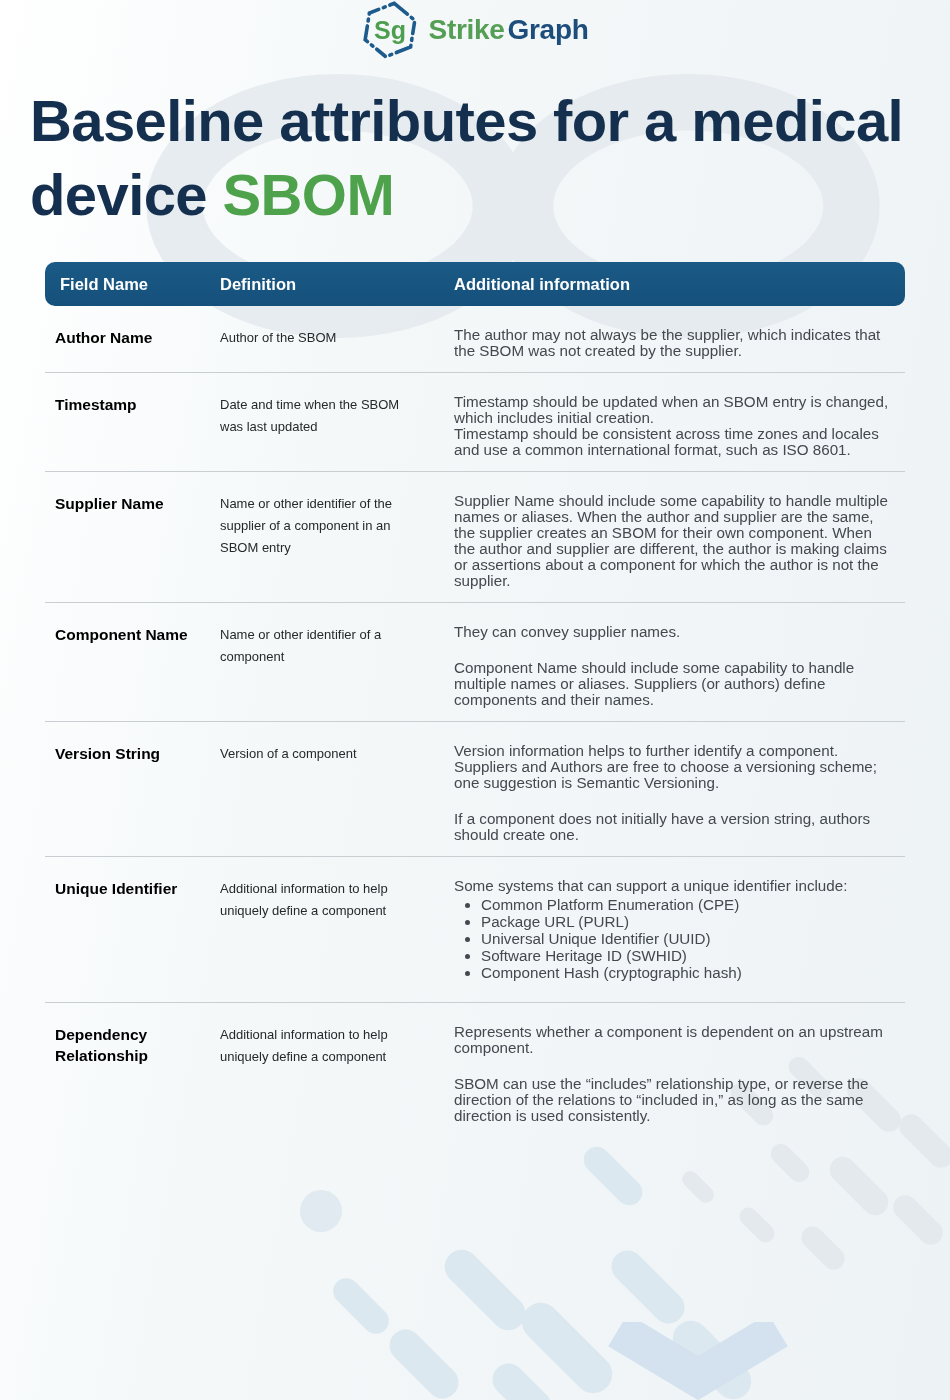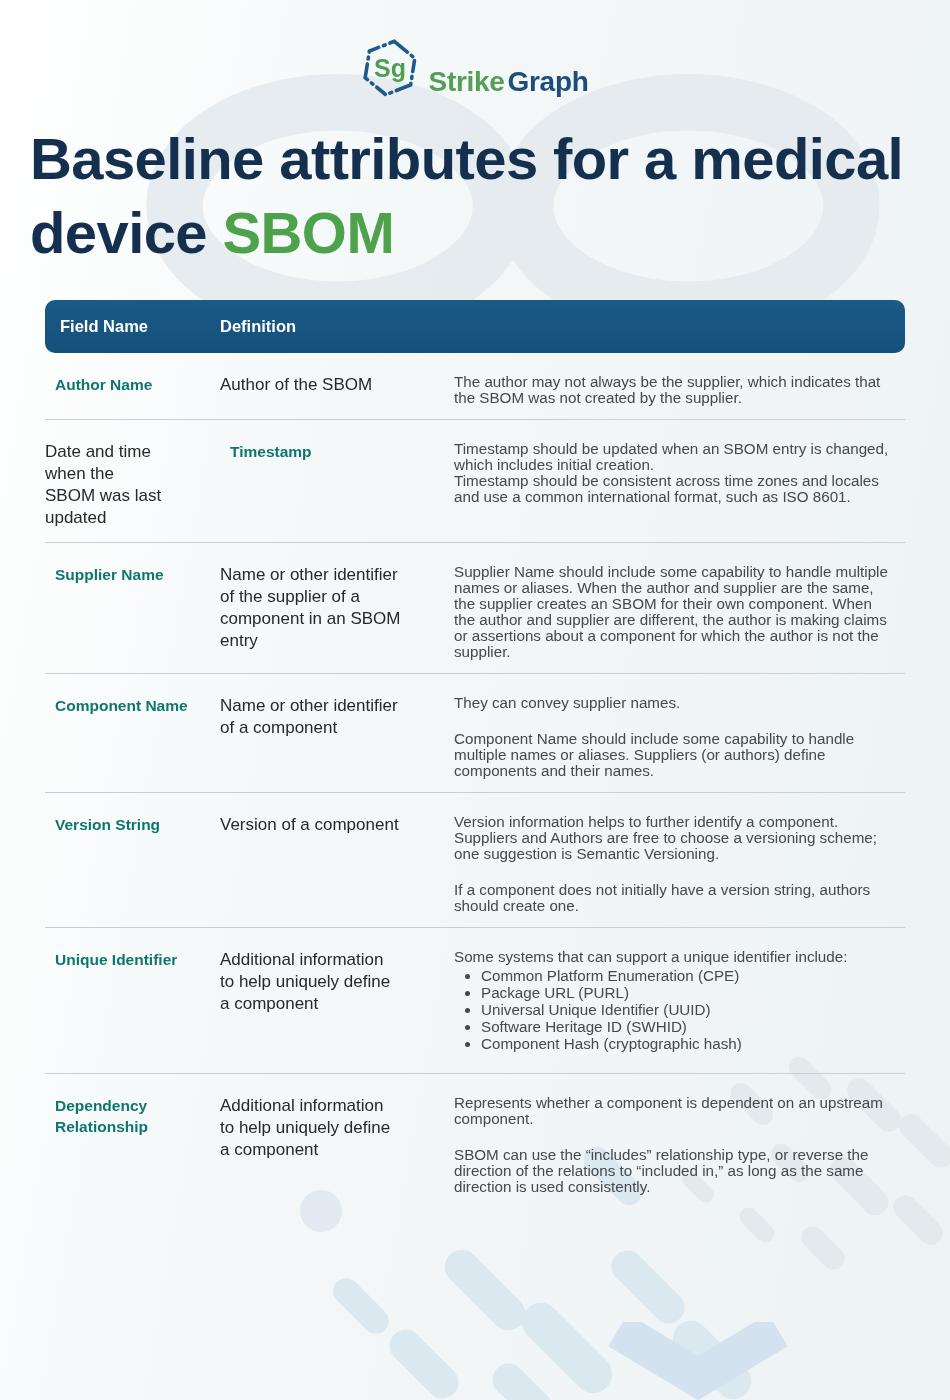--- a/index.html
+++ b/index.html
@@ -12,49 +12,49 @@
   .deco{position:absolute;inset:0;z-index:0;pointer-events:none;}
   .infinity{position:absolute;left:128px;top:70px;width:772px;height:272px;opacity:.85;}
   .pill{position:absolute;border-radius:999px;transform:rotate(-45deg);}
   .pill.gray{background:#e3e9ec;}
   .pill.blue{background:#dce8f0;}
   .blob{position:absolute;border-radius:50%;background:#e0eaf0;}
   .chevron{position:absolute;left:598px;top:1322px;width:200px;height:80px;}
 
   .content{position:relative;z-index:1;}
 
-  .logo{display:flex;justify-content:center;align-items:flex-end;gap:11px;padding-top:38px;}
+  .logo{display:flex;justify-content:center;align-items:center;gap:11px;}
   .logo-badge{width:56px;height:60px;display:block;}
   .brand{font-size:28px;letter-spacing:-.3px;white-space:nowrap;}
   .brand .strike{color:#559e55;font-weight:600;}
   .brand .graph{color:#1d4e7b;font-weight:800;margin-left:3px;}
 
   h1{
     margin:24px 30px 0;text-align:left;
     font-size:58px;line-height:74px;font-weight:800;letter-spacing:-.6px;
     color:var(--navy,#14304e);
   }
   h1 .green{color:var(--green,#4ea24b);}
 
   .table{margin:30px 45px 0;position:relative;}
   .thead{
     display:grid;grid-template-columns:175px 234px 1fr;align-items:center;
-    height:53px;border-radius:10px;color:#ffffff;
+    height:44px;border-radius:10px;color:#ffffff;
     background:linear-gradient(180deg,#1b5a86,#15507b);
     font-weight:700;font-size:16.5px;margin-top:16px;
   }
   .thead .hc1{padding-left:15px;}
   .row{
     display:grid;grid-template-columns:175px 234px 1fr;
     padding:21px 0 13px;border-bottom:1px solid #c8ced2;
   }
   .row:last-child{border-bottom:none;}
   .cell{min-width:0;}
-  .cell.field{padding-left:10px;font-weight:700;color:#0f766e;font-size:15.5px;line-height:21px;}
-  .cell.def{padding-right:52px;color:#26292c;font-size:17px;line-height:22px;}
+  .cell.field{padding-left:10px;font-weight:700;color:#000000;font-size:15.5px;line-height:21px;}
+  .cell.def{padding-right:52px;color:#26292c;font-size:13px;line-height:22px;}
   .cell.info{padding-right:14px;color:#43494e;font-size:15.2px;line-height:16px;}
   .cell.info p{margin:0;white-space:pre-line;}
   .cell.info p + p{margin-top:20px;}
   .cell.info ul{margin:3px 0 8px;padding-left:27px;}
   .cell.info li{margin-top:1px;}
 </style>
 </head>
 <body>
 
 <div class="deco">
@@ -105,33 +105,34 @@
 
   <h1>
     <span>Baseline attributes for a medical</span><br>
     <span>device </span><span class="green">SBOM</span>
   </h1>
 
   <div class="table">
     <div class="thead">
       <div class="hc1">Field Name</div>
       <div>Definition</div>
+      <div>Additional information</div>
     </div>
     <div>
   <div class="row">
     <div class="cell field">Author Name</div>
     <div class="cell def">Author of the SBOM</div>
     <div class="cell info">
             <p>The author may not always be the supplier, which indicates that the SBOM was not created by the supplier.</p>
           </div>
   </div>
 
   <div class="row">
+    <div class="cell field">Timestamp</div>
     <div class="cell def">Date and time when the SBOM was last updated</div>
-    <div class="cell field">Timestamp</div>
     <div class="cell info">
             <p>Timestamp should be updated when an SBOM entry is changed, which includes initial creation.
 Timestamp should be consistent across time zones and locales and use a common international format, such as ISO 8601.</p>
           </div>
   </div>
 
   <div class="row">
     <div class="cell field">Supplier Name</div>
     <div class="cell def">Name or other identifier of the supplier of a component in an SBOM entry</div>
     <div class="cell info">

